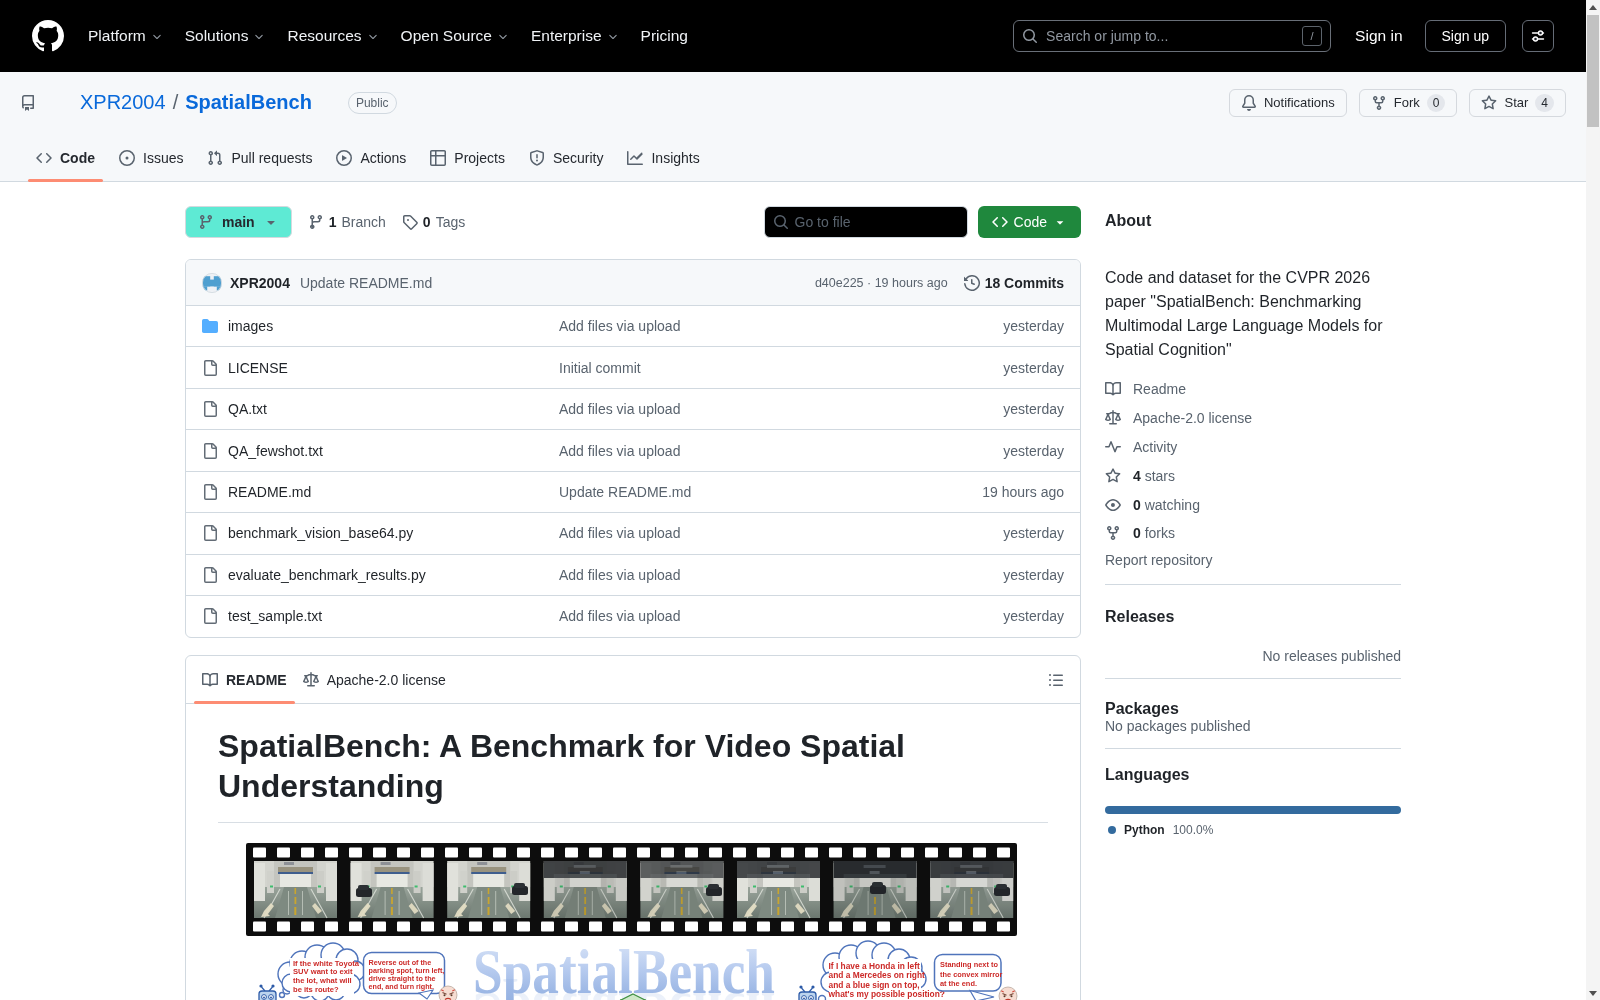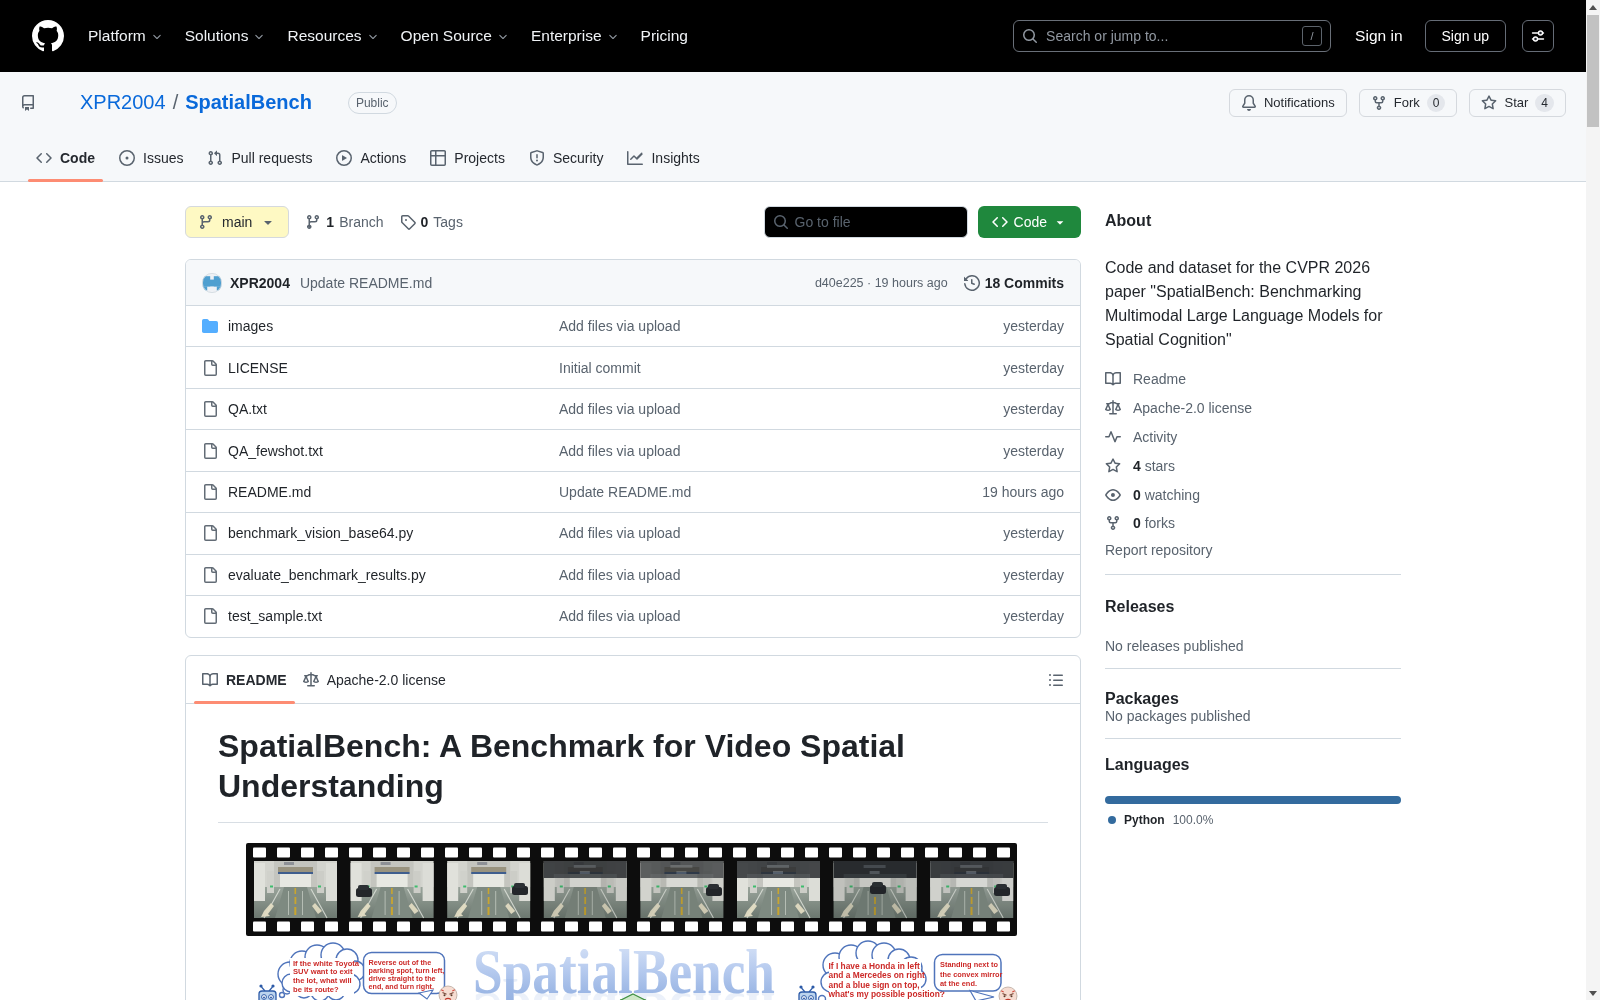--- a/index.html
+++ b/index.html
@@ -41,21 +41,21 @@
 .tab.sel { font-weight:700; }
 .tab.sel:after { content:""; position:absolute; left:0; right:0; bottom:-1px; height:3px; background:#fd8c73; border-radius:3px; }
 
 
 .container { width:1216px; margin:0 auto; display:flex; gap:24px; }
 .maincol { width:896px; }
 .sidecol { width:296px; }
 
 
 .toolbar { margin-top:24px; display:flex; align-items:center; height:32px; }
-.branchbtn { height:32px; background:#fef9c3; border:1px solid #d5d9de; border-radius:6px; display:flex; align-items:center; padding:0 12px; gap:8px; font-size:14px; font-weight:400; color:#25292f; }
+.branchbtn { height:32px; background:#5eead4; border:1px solid #d5d9de; border-radius:6px; display:flex; align-items:center; padding:0 12px; gap:8px; font-size:14px; font-weight:700; color:#25292f; }
 .branchbtn svg.bi { width:16px; height:16px; fill:#59636e; }
 .branchbtn svg.caret { width:16px; height:16px; fill:#59636e; }
 .binfo { display:flex; align-items:center; font-size:14px; color:#59636e; margin-left:16px; gap:5px; }
 .binfo svg { width:16px; height:16px; fill:#59636e; }
 .binfo b { color:#1f2328; font-weight:700; }
 .gotofile { margin-left:auto; width:204px; height:32px; border:1px solid #d1d9e0; border-radius:6px; background:#000000; display:flex; align-items:center; padding:0 8px; gap:6px; font-size:14px; color:#59636e; }
 .gotofile svg { width:16px; height:16px; fill:#59636e; }
 .codebtn { margin-left:10px; height:32px; background:#1f883d; border-radius:6px; color:#fff; display:flex; align-items:center; padding:0 14px; gap:6px; font-size:14px; font-weight:500; }
 .codebtn svg { fill:#fff; width:16px; height:16px; }
 .codebtn svg.caret { width:14px; height:14px; }
@@ -83,21 +83,21 @@
 .rtab.sel { font-weight:700; }
 .rtab.sel:after { content:""; position:absolute; left:0; right:0; bottom:-1px; height:3px; background:#fd8c73; border-radius:3px; }
 .rlist { margin-left:auto; margin-right:8px; width:16px; height:16px; fill:#59636e; }
 .rbody { padding:22px 32px 32px; }
 .rbody h1 { font-size:32px; line-height:40px; font-weight:700; color:#1f2328; padding-bottom:16px; border-bottom:1px solid #d8dee4; }
 .heroimg { margin-top:16px; position:relative; height:180px; overflow:hidden; }
 
 
 .sidecol { padding-top:30px; font-size:14px; }
 .sidecol h2 { font-size:16px; font-weight:700; color:#1f2328; }
-.aboutdesc { margin-top:26px; font-size:16px; line-height:24px; color:#1f2328; }
+.aboutdesc { margin-top:36px; font-size:16px; line-height:24px; color:#1f2328; }
 .metalist { margin-top:13px; }
 .metarow { display:flex; align-items:center; height:28.8px; color:#59636e; gap:12px; }
 .metarow svg { width:16px; height:16px; fill:#59636e; flex:none; }
 .metarow b { color:#1f2328; font-weight:600; }
 .report { color:#59636e; margin-top:4px; font-size:14px; }
 .sdivider { border-top:1px solid #d1d9e0; margin-top:16px; }
 .langbar { margin-top:22px; height:8px; border-radius:4px; background:#336b9e; }
 .langrow { margin-top:9px; display:flex; align-items:center; font-size:12px; gap:8px; }
 .langdot { width:8px; height:8px; border-radius:50%; background:#336b9e; margin-left:3px; }
 .langrow b { font-weight:700; color:#1f2328; }
@@ -590,21 +590,21 @@
       <div class="metarow">
             <svg viewBox="0 0 16 16">
               <path d="M5 5.372v.878c0 .414.336.75.75.75h4.5a.75.75 0 0 0 .75-.75v-.878a2.25 2.25 0 1 1 1.5 0v.878a2.25 2.25 0 0 1-2.25 2.25h-1.5v2.128a2.251 2.251 0 1 1-1.5 0V8.5h-1.5A2.25 2.25 0 0 1 3.5 6.25v-.878a2.25 2.25 0 1 1 1.5 0ZM5 3.25a.75.75 0 1 0-1.5 0 .75.75 0 0 0 1.5 0Zm6.75.75a.75.75 0 1 0 0-1.5.75.75 0 0 0 0 1.5Zm-3 8.75a.75.75 0 1 0-1.5 0 .75.75 0 0 0 1.5 0Z"></path>
             </svg>
             <span><b>0</b> forks</span>
           </div>
     </div>
     <div class="report">Report repository</div>
     <div class="sdivider"></div>
     <h2 style="margin-top:23px;">Releases</h2>
-    <div style="margin-top:22px; color:#59636e;">No releases published</div>
+    <div style="margin-top:22px; color:#59636e;text-align:right;">No releases published</div>
     <div class="sdivider" style="margin-top:14px;"></div>
     <h2 style="margin-top:21px;">Packages</h2>
     <div style="color:#59636e;">No packages published</div>
     <div class="sdivider" style="margin-top:14px;"></div>
     <h2 style="margin-top:17px;">Languages</h2>
     <div class="langbar"></div>
     <div class="langrow">
           <span class="langdot"></span>
           <b>Python</b>
           <span>100.0%</span>

